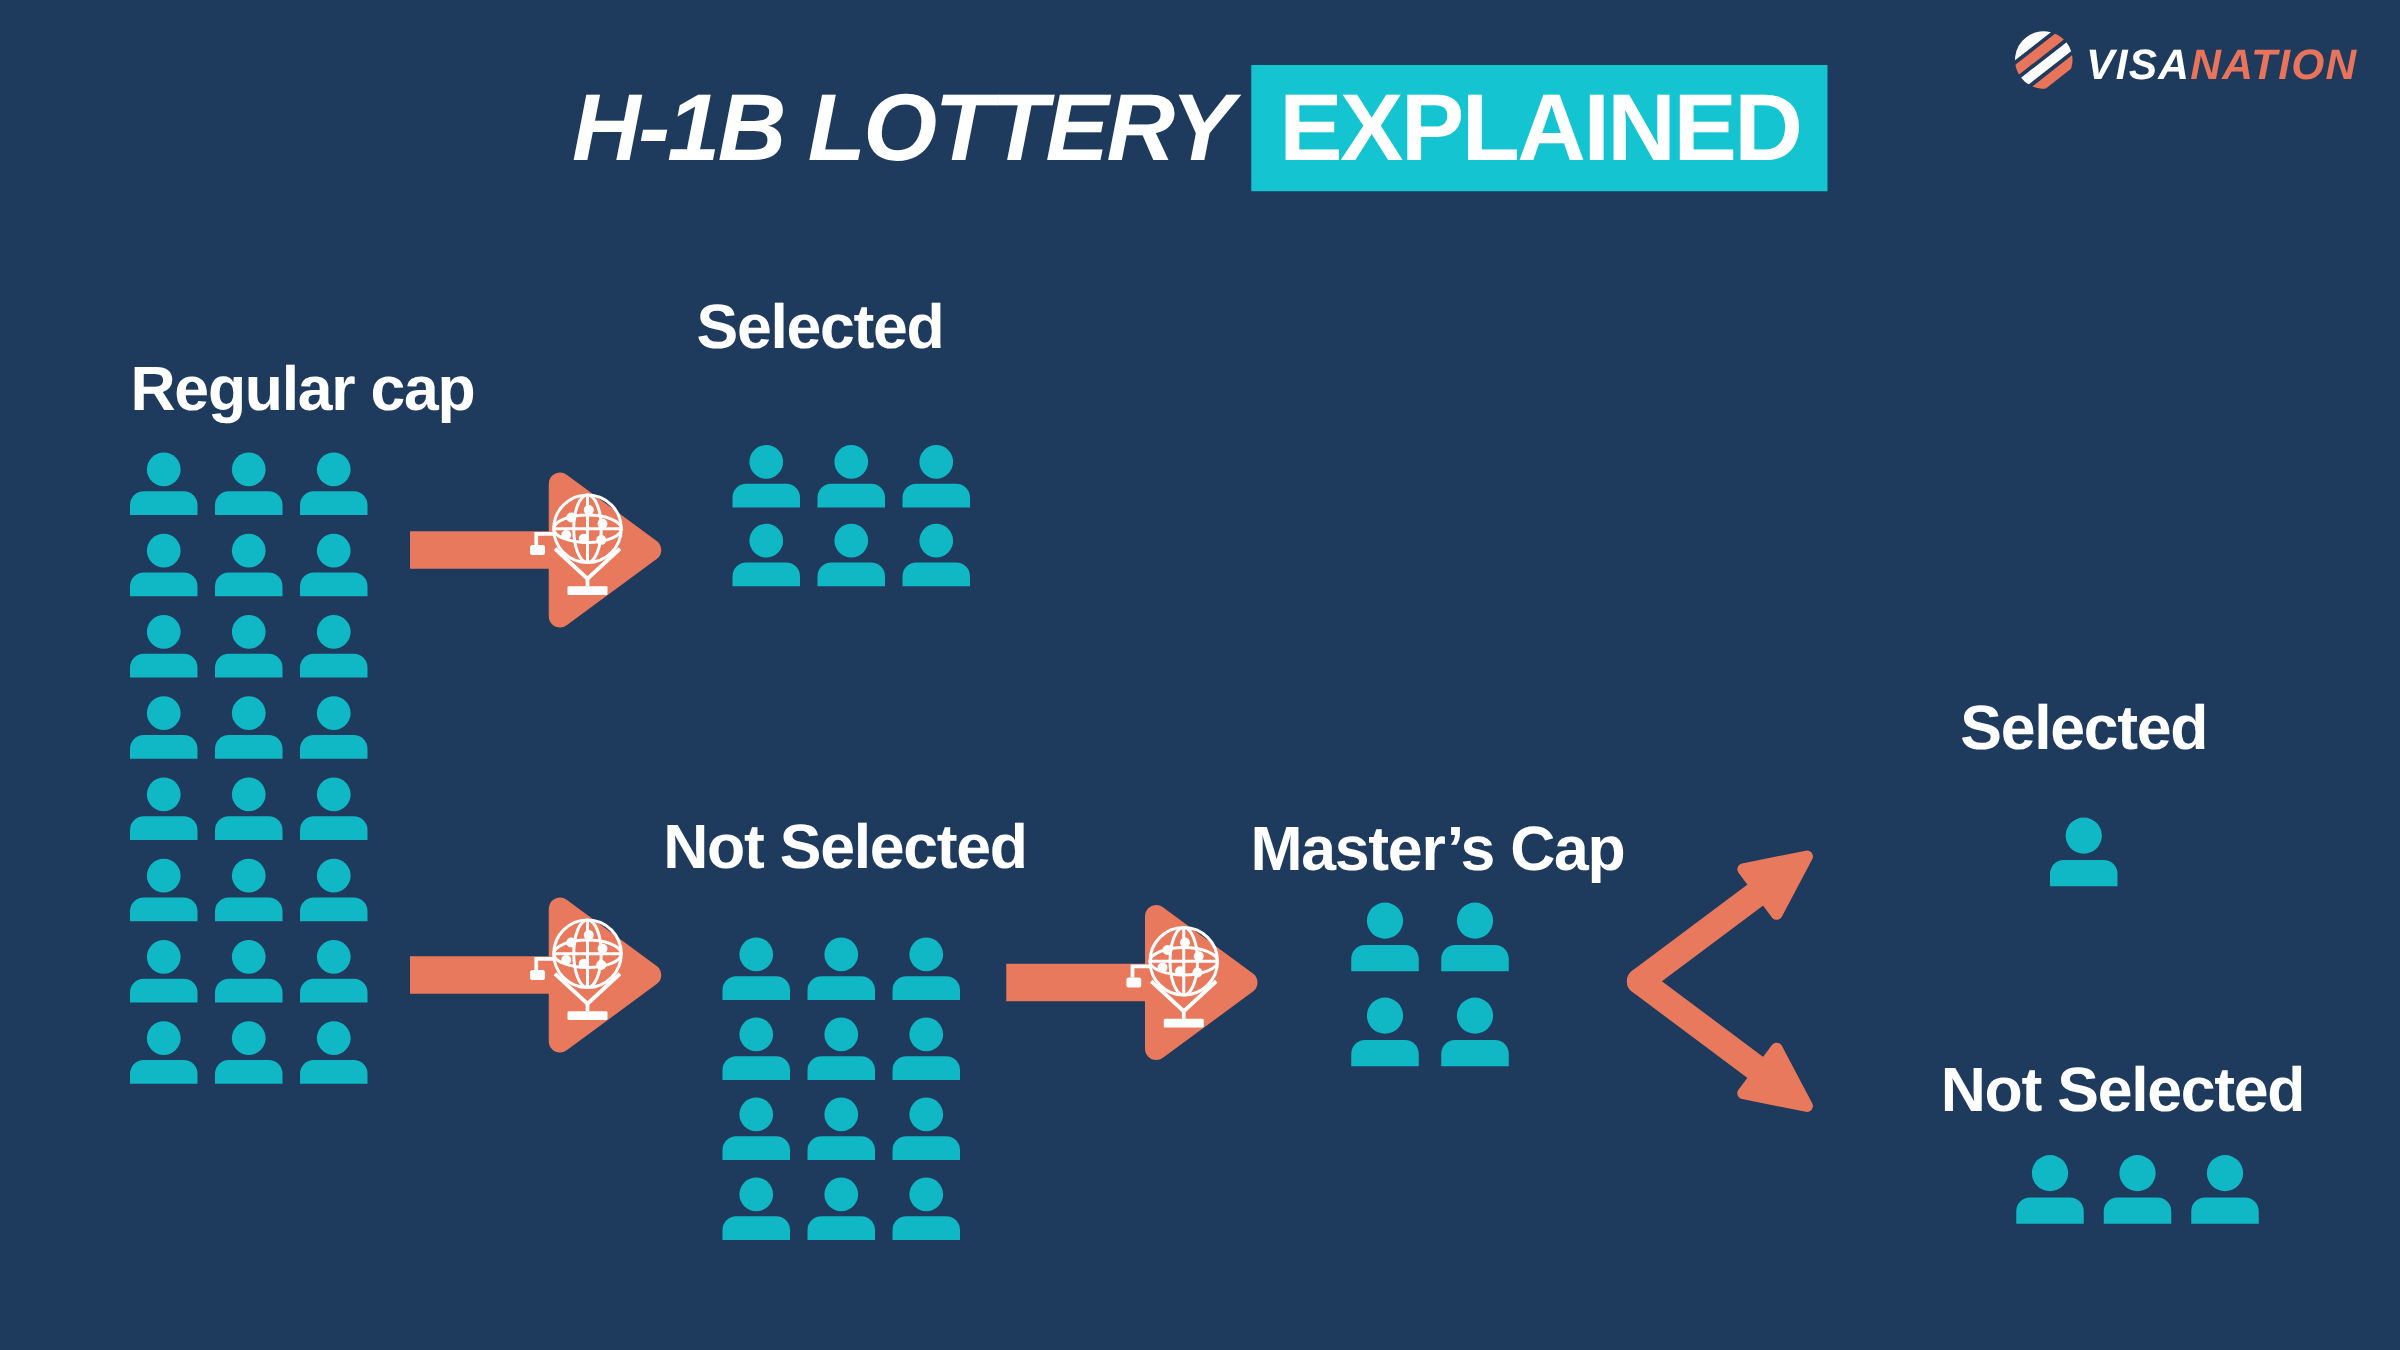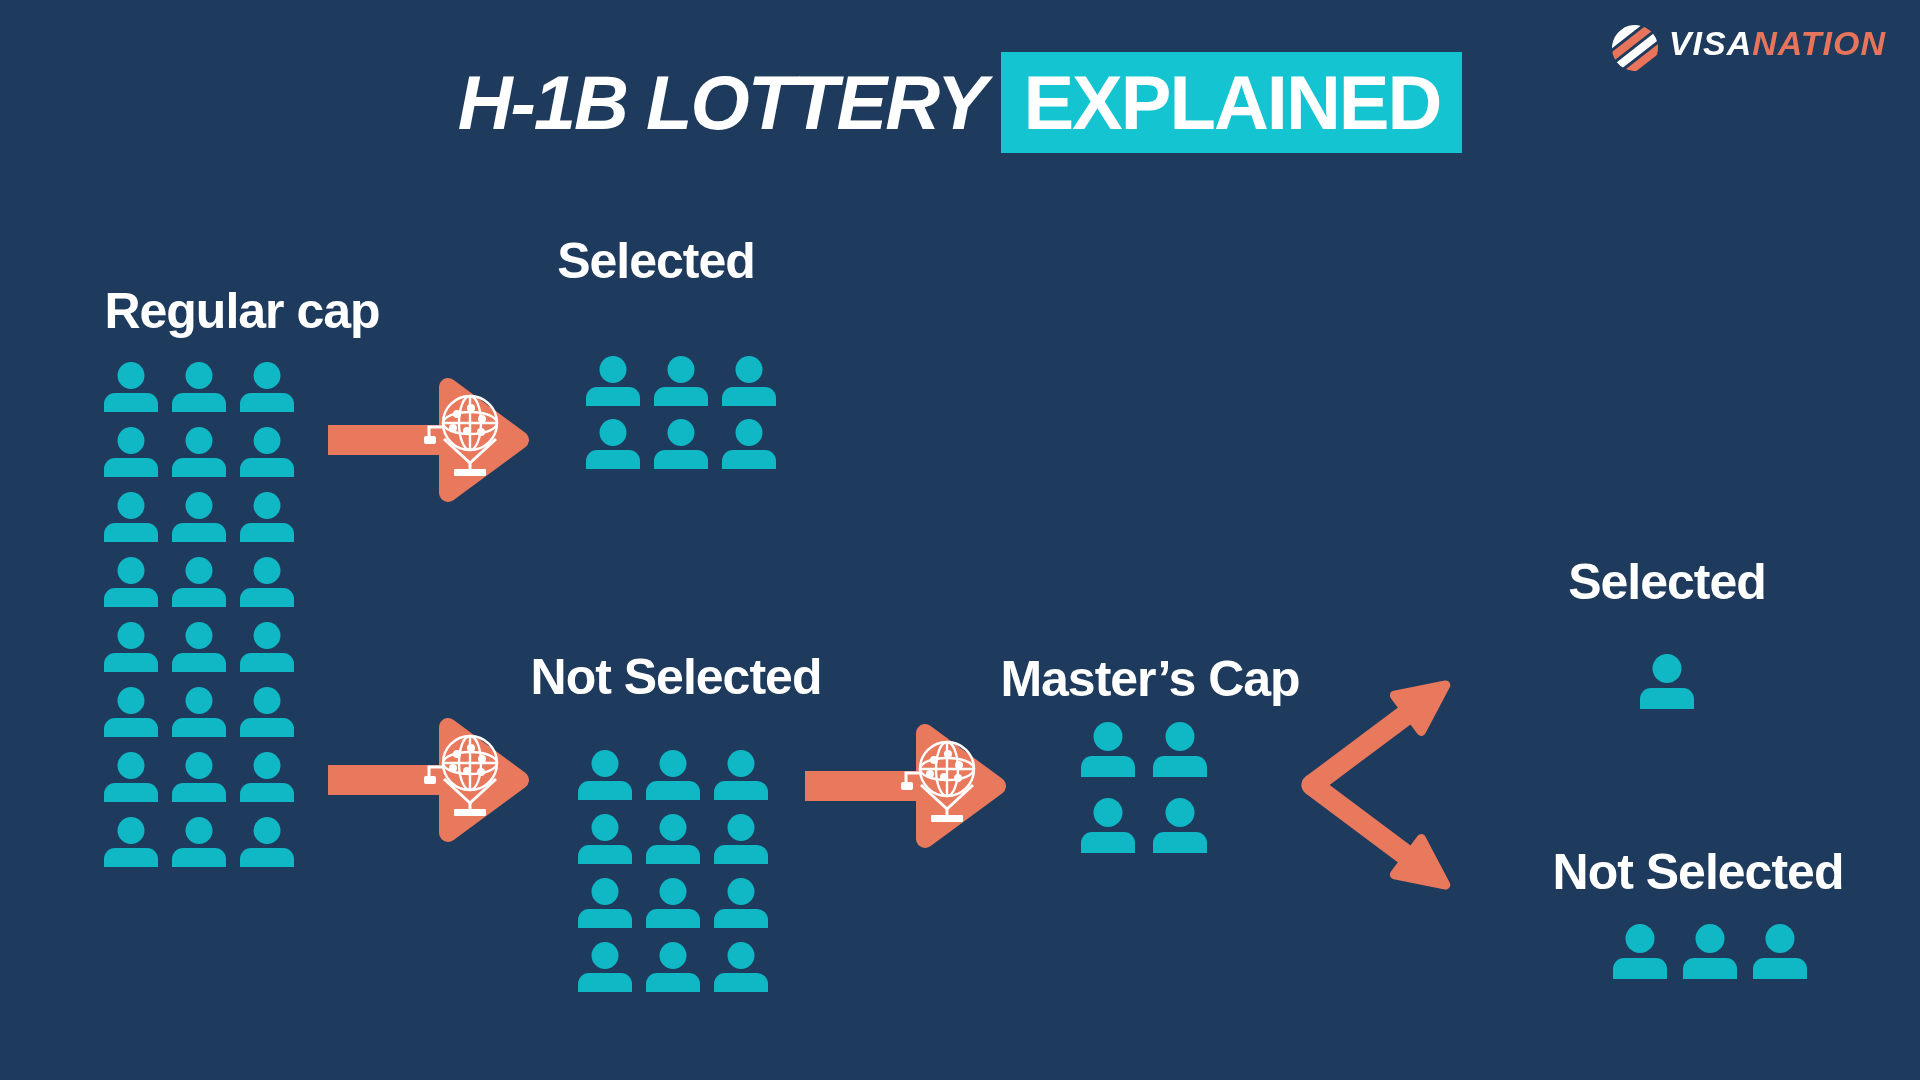--- a/index.html
+++ b/index.html
@@ -30,21 +30,21 @@
     color:var(--text);white-space:nowrap;font-style:italic;
   }
   .title-highlight{
     font-size:76px;font-weight:bold;letter-spacing:-2px;
     background:var(--highlight);color:var(--text);
     padding:7px 22px;white-space:nowrap;text-align:right;
   }
 
   .logo{
     position:absolute;top:24px;right:34px;
-    display:flex;align-items:flex-start;gap:10px;
+    display:flex;align-items:flex-end;gap:10px;
   }
   .logo-text{font-size:34px;font-weight:bold;font-style:italic;letter-spacing:1px;white-space:nowrap;}
   .logo-visa{color:var(--text);}
   .logo-nation{color:var(--logo-accent);}
 
   
   .flow-label{
     position:absolute;transform:translateX(-50%);
     font-size:50px;font-weight:bold;letter-spacing:-1px;
     color:var(--text);white-space:nowrap;

